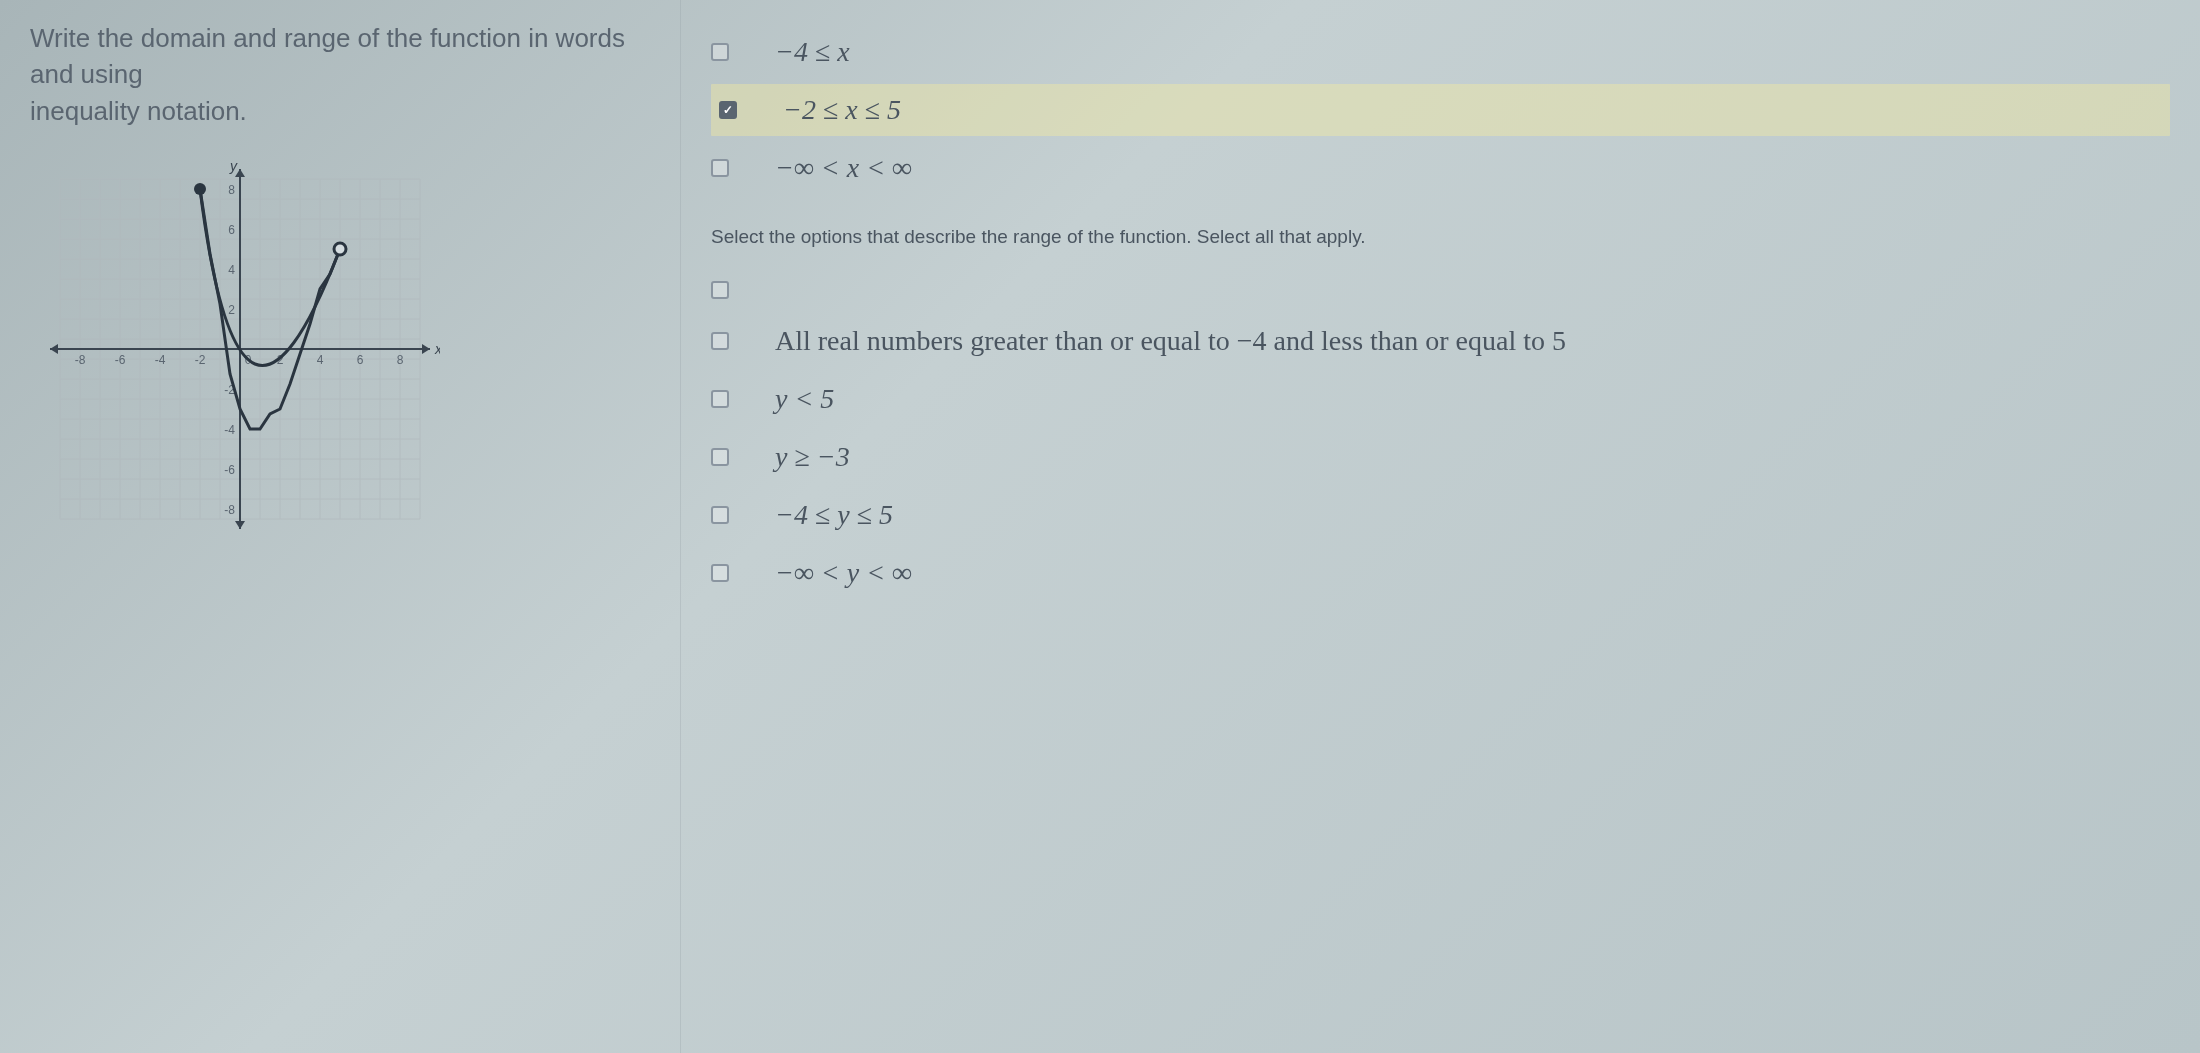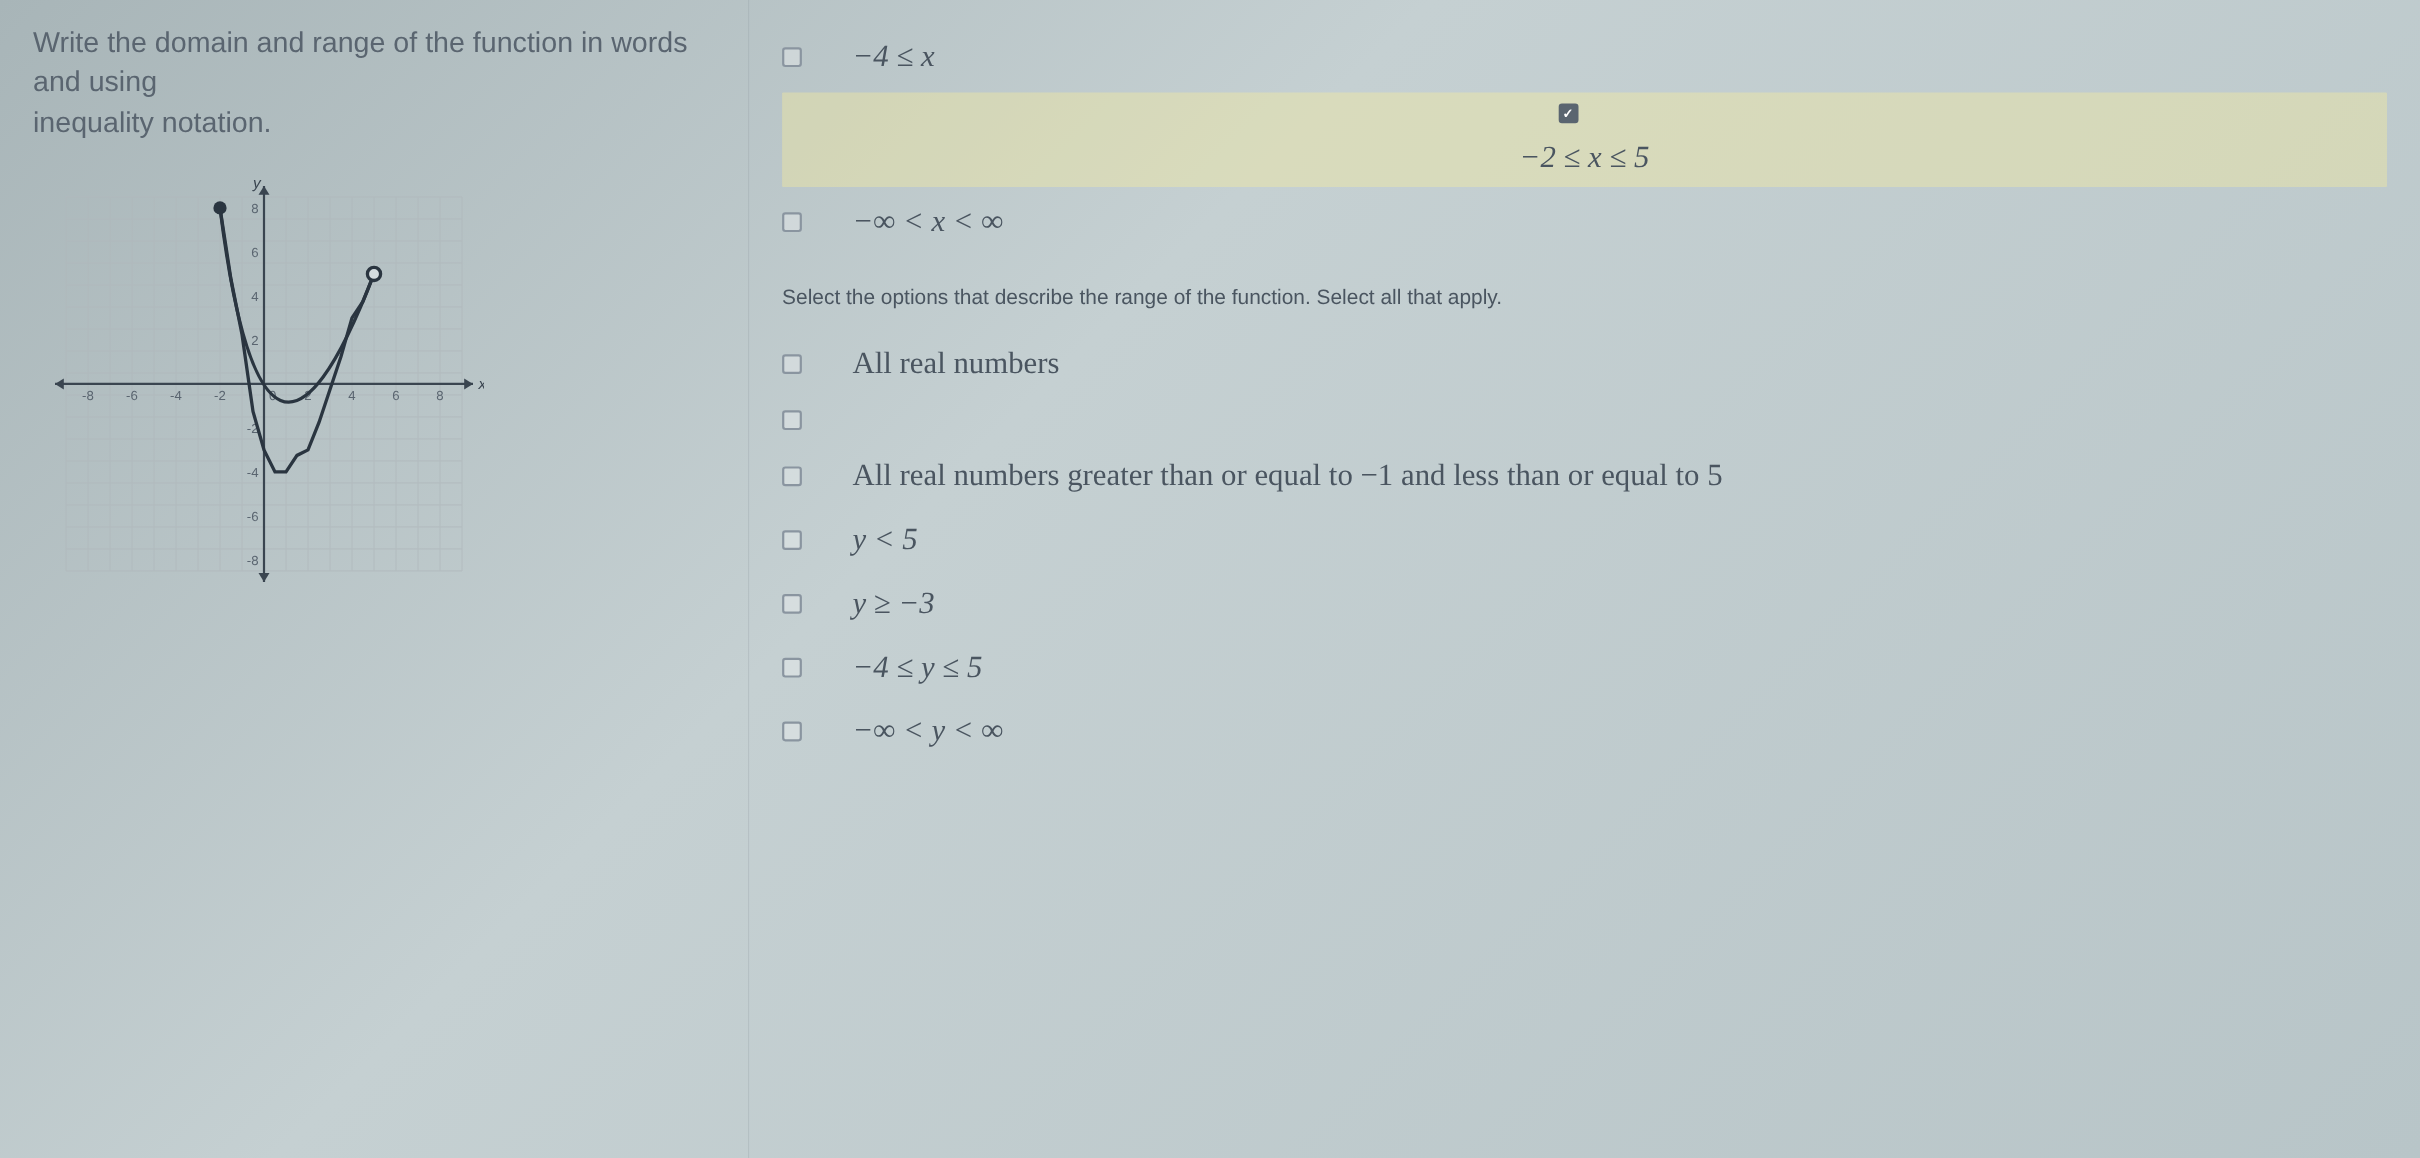--- a/index.html
+++ b/index.html
@@ -49,21 +49,20 @@
       align-items: center;
       padding: 10px 0;
       margin: 6px 0;
       gap: 16px;
     }
     .option-row.selected {
       background: rgba(255, 240, 150, 0.35);
       border-radius: 1px;
       padding-left: 8px;
       padding-right: 8px;
-      flex-direction: column;
     }
     .checkbox {
       width: 18px;
       height: 18px;
       border: 2px solid #8a95a0;
       border-radius: 3px;
       margin-right: 30px;
       display: inline-flex;
       align-items: center;
       justify-content: center;
@@ -214,28 +213,24 @@
     </div>
     <div class="option-row">
       <span class="checkbox"></span>
       <span class="option-label math">−∞ &lt; x &lt; ∞</span>
     </div>
 
     <div class="section-header">Select the options that describe the range of the function. Select all that apply.</div>
 
     <div class="option-row">
       <span class="checkbox"></span>
-      <span class="option-label">All real numbers</span>
-    </div>
-    <div class="option-row">
-      <span class="checkbox"></span>
-    </div>
-    <div class="option-row">
-      <span class="checkbox"></span>
-      <span class="option-label">All real numbers greater than or equal to −1 and less than or equal to 5</span>
+    </div>
+    <div class="option-row">
+      <span class="checkbox"></span>
+      <span class="option-label">All real numbers greater than or equal to −4 and less than or equal to 5</span>
     </div>
     <div class="option-row">
       <span class="checkbox"></span>
       <span class="option-label math">y &lt; 5</span>
     </div>
     <div class="option-row">
       <span class="checkbox"></span>
       <span class="option-label math">y ≥ −3</span>
     </div>
     <div class="option-row">

